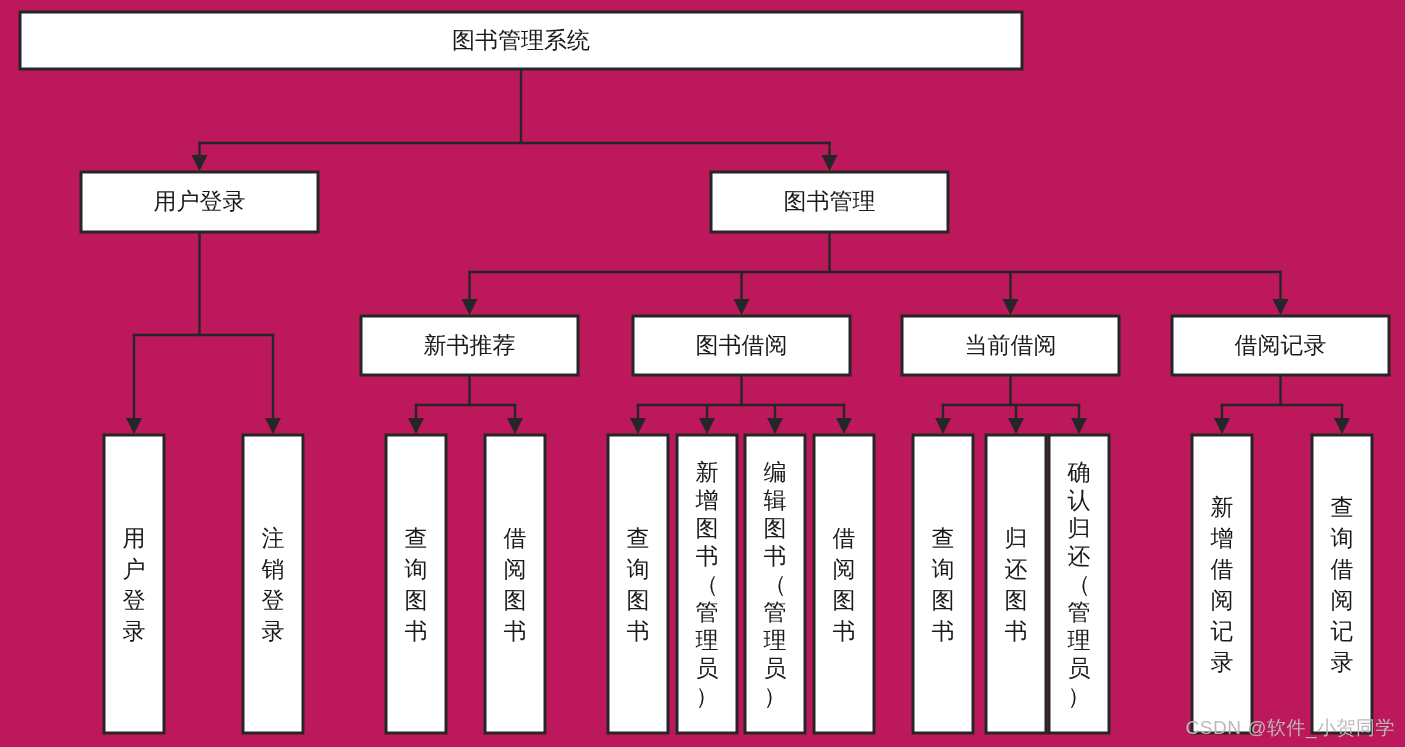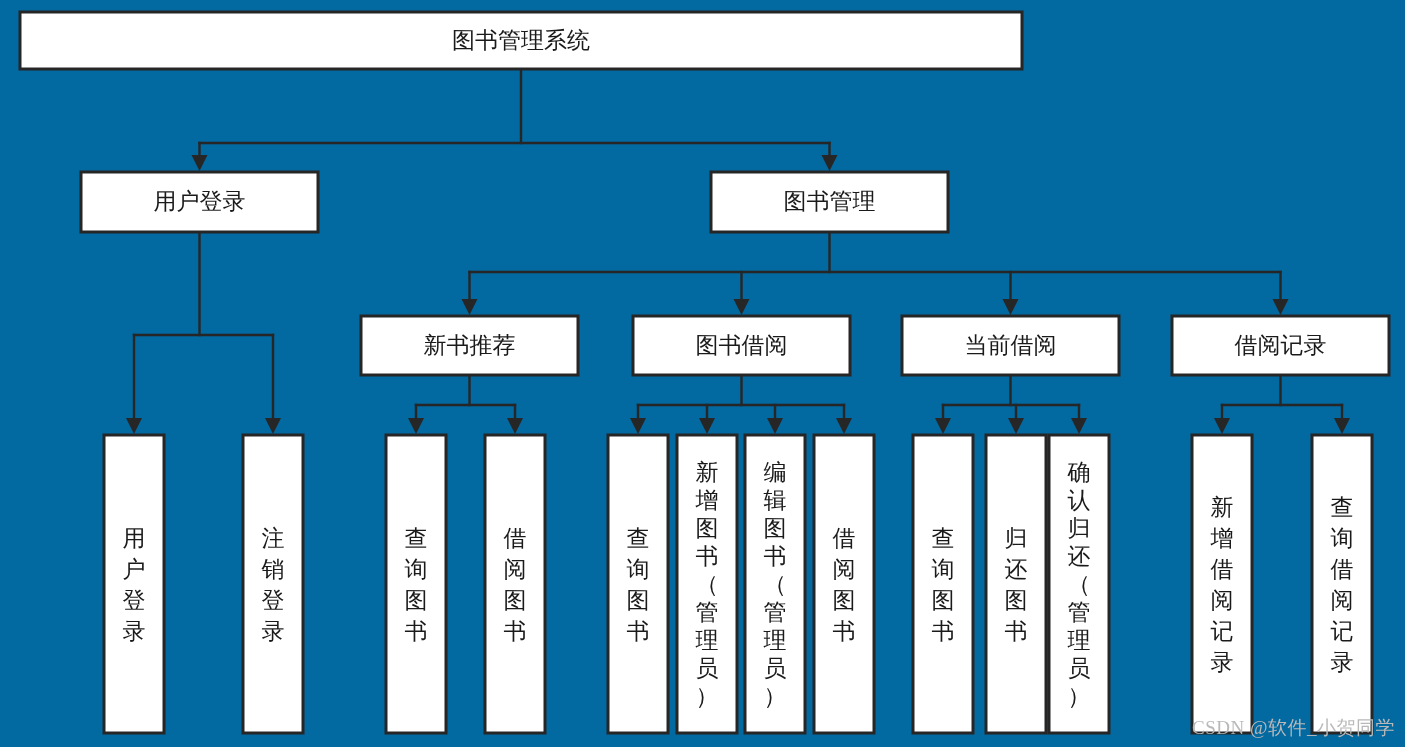--- a/index.html
+++ b/index.html
@@ -12,21 +12,21 @@
     width: 1405px;
     height: 747px;
     font-family: "Liberation Sans", "DejaVu Sans", sans-serif;
     overflow: hidden;
     position: relative;
   }
   #diagram-root {
     position: relative;
     width: 1405px;
     height: 747px;
-    background: #0369a1;
+    background: #be185d;
     text-align: center;
   }
   svg#diagram-canvas {
     position: absolute;
     top: 0;
     left: 0;
     width: 1405px;
     height: 747px;
     display: block;
   }
@@ -55,21 +55,21 @@
   .node-label-v {
     font-family: "Liberation Sans", "DejaVu Sans", sans-serif;
     font-size: 23px;
     fill: #1a1a1a;
     text-anchor: middle;
   }
   .watermark {
     position: absolute;
     right: 10px;
     bottom: 6px;
-    font-family: Liberation Serif, serif;
+    font-family: Liberation Sans, sans-serif;
     font-size: 19px;
     color: #b9b9b9;
     letter-spacing: 0.5px;
     white-space: nowrap;
     user-select: none;
   }
 </style>
 </head>
 <body>
 

